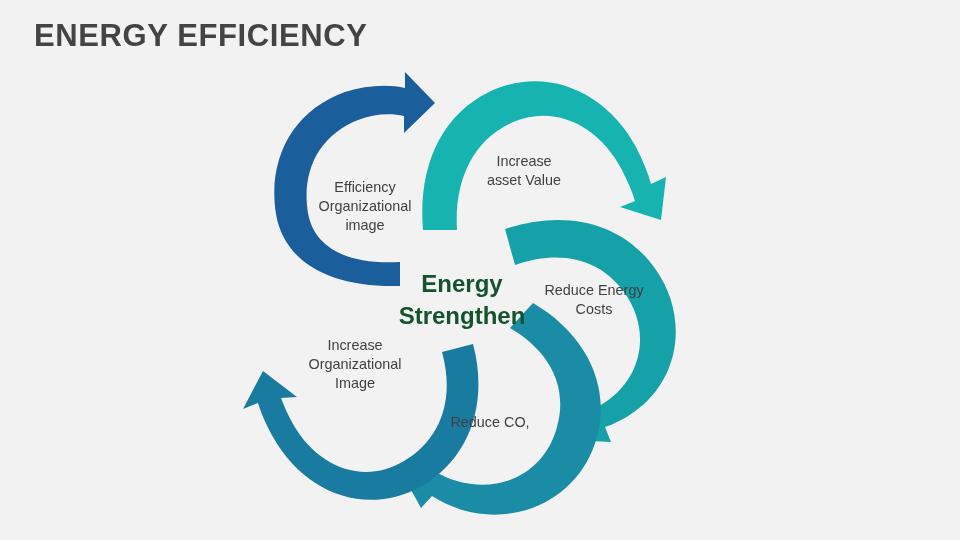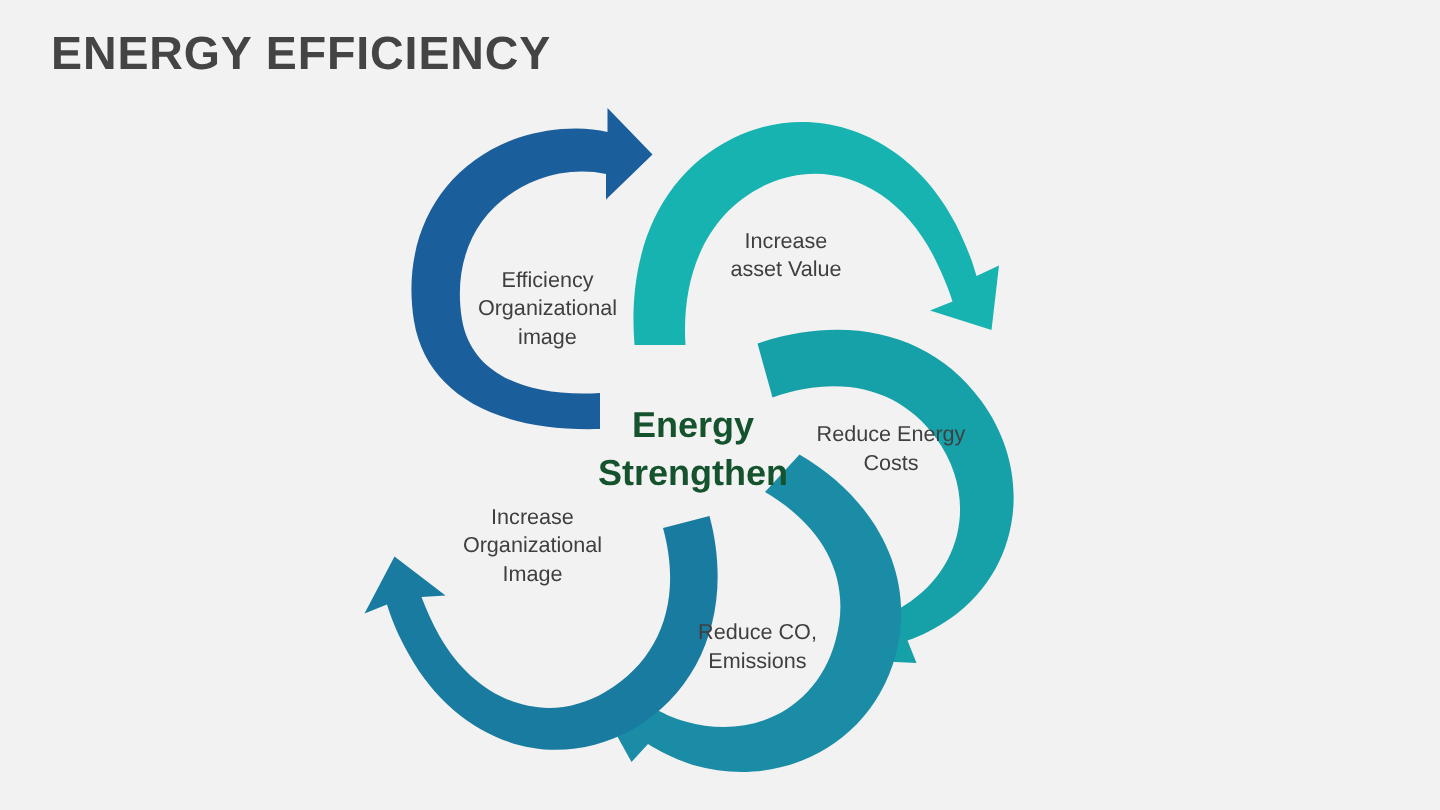--- a/index.html
+++ b/index.html
@@ -55,21 +55,21 @@
     font-size: 24px;
     font-weight: bold;
     line-height: 1.32;
     white-space: nowrap;
   }
   #center-label span { display: block; }
 
   
   #label-increase-asset-value { left: 454px; top: 152px; width: 140px; }
   #label-reduce-energy-costs  { left: 524px; top: 281px; width: 140px; }
-  #label-reduce-co2-emissions { left: 435px; top: 413px; width: 140px; }
+  #label-reduce-co2-emissions { left: 420px; top: 413px; width: 140px; }
   #label-improve-org-image    { left: 285px; top: 336px; width: 140px; }
   #label-strengthen-org-image { left: 295px; top: 178px; width: 140px; }
   #center-label               { left: 362px; top: 268px; width: 200px; }
 </style>
 </head>
 <body>
 
 <div id="slide">
 
   <div id="page-title">ENERGY EFFICIENCY</div>
@@ -163,21 +163,20 @@
     <span>asset Value</span>
   </div>
 
   <div class="node-label" id="label-reduce-energy-costs">
     <span>Reduce Energy</span>
     <span>Costs</span>
   </div>
 
   <div class="node-label" id="label-reduce-co2-emissions">
     <span>Reduce CO,</span>
-    <span>Emissions</span>
   </div>
 
   <div class="node-label" id="label-improve-org-image">
     <span>Increase</span>
     <span>Organizational</span>
     <span>Image</span>
   </div>
 
   <div class="node-label" id="label-strengthen-org-image">
     <span>Efficiency</span>

